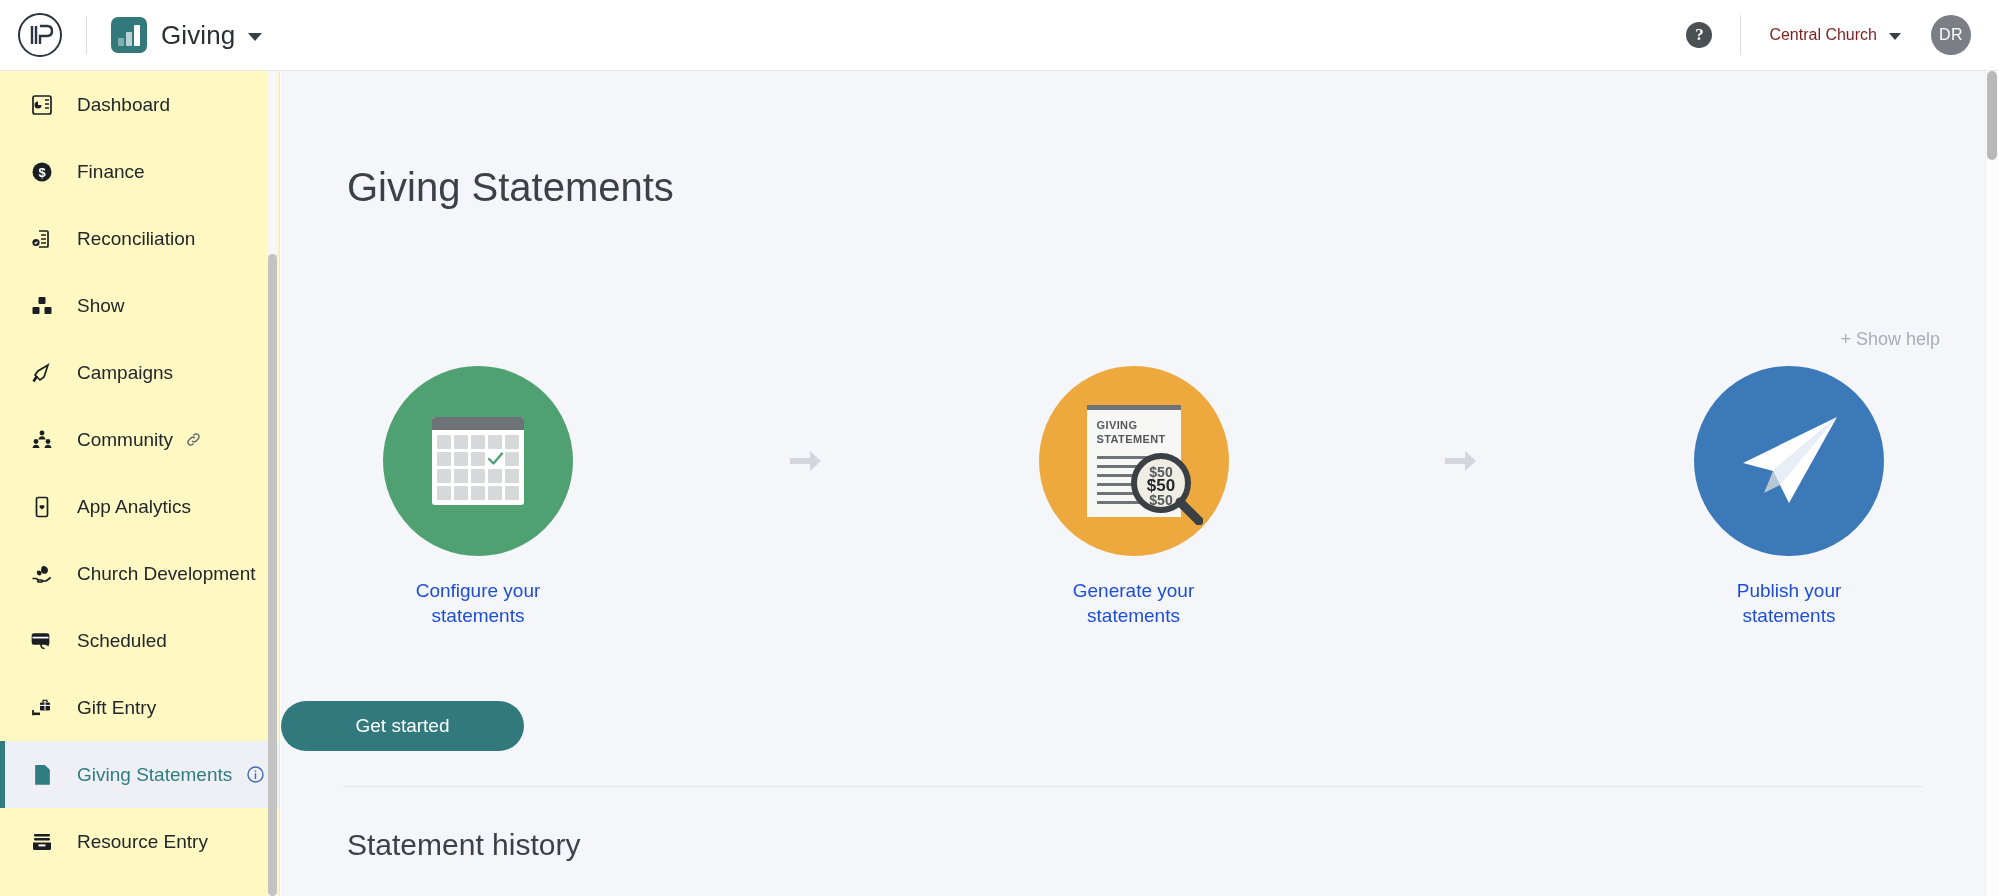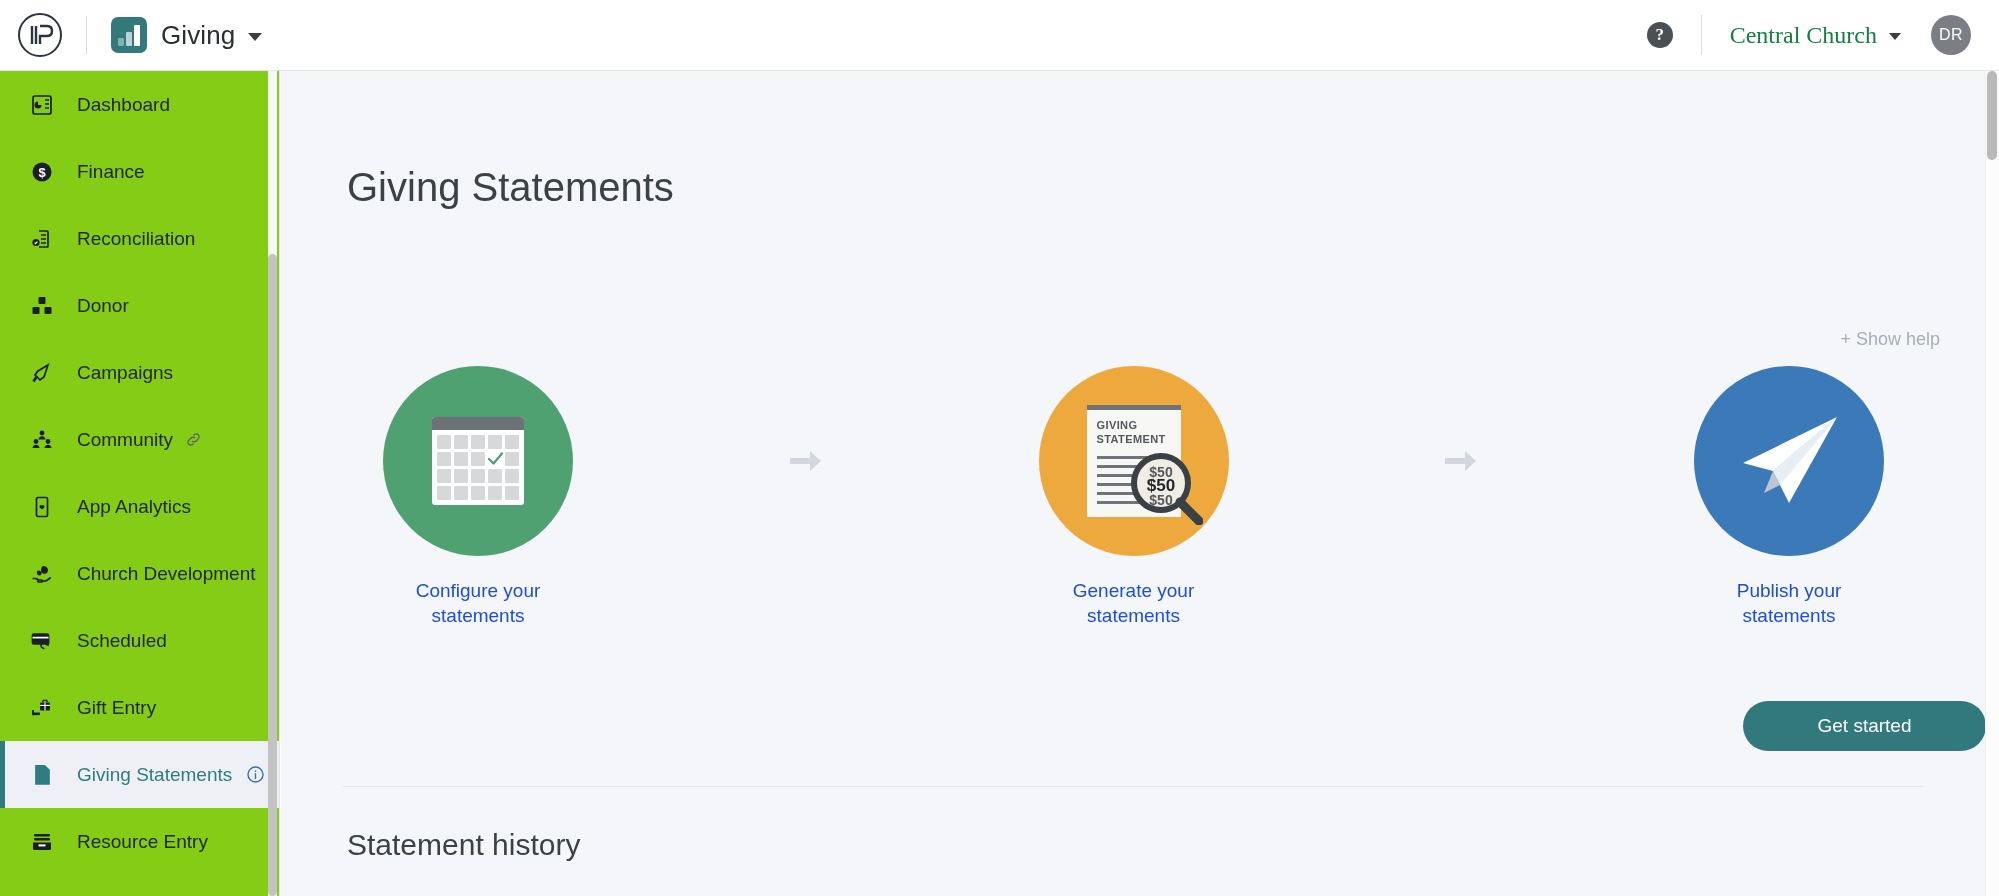--- a/index.html
+++ b/index.html
@@ -40,38 +40,38 @@
     border-top: 8px solid #3a3f44;
   }
   .topbar-right { margin-left: auto; display: flex; align-items: center; padding-right: 28px; }
   .help-circle {
     width: 26px; height: 26px; border-radius: 50%; background: #4b5055;
     color: #fff; font-size: 17px; font-weight: bold;
     display: flex; align-items: center; justify-content: center;
     font-family: "Liberation Serif", serif;
   }
   .vline2 { width: 1px; height: 40px; background: #dcdee1; margin: 0 28px; }
-  .org-name { font-size: 24px; color: #15803d; font-family: Liberation Serif, serif; }
+  .org-name { font-size: 16px; color: #7f1d1d; }
   .caret-down2 {
     width: 0; height: 0; margin-left: 12px; margin-top: 3px;
     border-left: 6px solid transparent; border-right: 6px solid transparent;
     border-top: 7px solid #3a3f44;
   }
   .avatar {
     width: 40px; height: 40px; border-radius: 50%;
     background: #7b7f85; color: #fff;
     display: flex; align-items: center; justify-content: center;
     font-size: 16px; letter-spacing: .5px; margin-left: 30px; text-align: center;
   }
 
   
   .sidebar {
     position: absolute; top: 71px; left: 0;
     width: 280px; height: 825px;
-    background: #84cc16;
+    background: #fef9c3;
     border-right: 1px solid #e4e6ea;
     overflow: hidden;
     z-index: 10;
   }
   .nav-item {
     height: 67px; display: flex; align-items: center;
     padding-left: 22px; color: #23272b; font-size: 19px;
     border-left: 5px solid transparent;
   }
   .nav-item .ico { width: 30px; margin-right: 20px; display: flex; align-items: center; justify-content: center; }
@@ -119,21 +119,21 @@
   .step-label {
     margin-top: 22px; font-size: 19px; color: #1d4ed8; text-align: center; line-height: 1.33;
   }
   .arrow-wrap {
     width: 120px; display: flex; align-items: center; justify-content: center;
     margin-top: 82px;
   }
 
   .cta-wrap {
     position: absolute; top: 630px; left: 0; width: 1705px;
-    display: flex; justify-content: flex-end;
+    display: flex; justify-content: flex-start;
   }
   .cta {
     background: #31797c; color: #ffffff; border: none;
     font-size: 19px; font-family: "Liberation Sans", sans-serif;
     padding: 14px 44px; border-radius: 26px; cursor: pointer;
     min-width: 243px;
   }
 
   .divider {
     position: absolute; top: 715px; left: 62px; width: 1580px; height: 1px;
@@ -239,21 +239,21 @@
   </div>
 
   <div class="nav-item">
     <span class="ico">
       <svg width="24" height="24" viewBox="0 0 24 24" fill="#1b1f23">
         <rect x="8.5" y="3" width="7" height="7" rx="1"></rect>
         <rect x="2.5" y="13" width="7" height="7" rx="1"></rect>
         <rect x="14.5" y="13" width="7" height="7" rx="1"></rect>
       </svg>
     </span>
-    <span>Donor</span>
+    <span>Show</span>
   </div>
 
   <div class="nav-item">
     <span class="ico">
       <svg width="24" height="24" viewBox="0 0 24 24" fill="none" stroke="#1b1f23" stroke-width="1.7">
         <path d="M18 4 L8 10 L5 14 L10 19 L14 16 Z"></path>
         <path d="M7 15 L3.5 20.5" stroke-width="2.6"></path>
       </svg>
     </span>
     <span>Campaigns</span>

